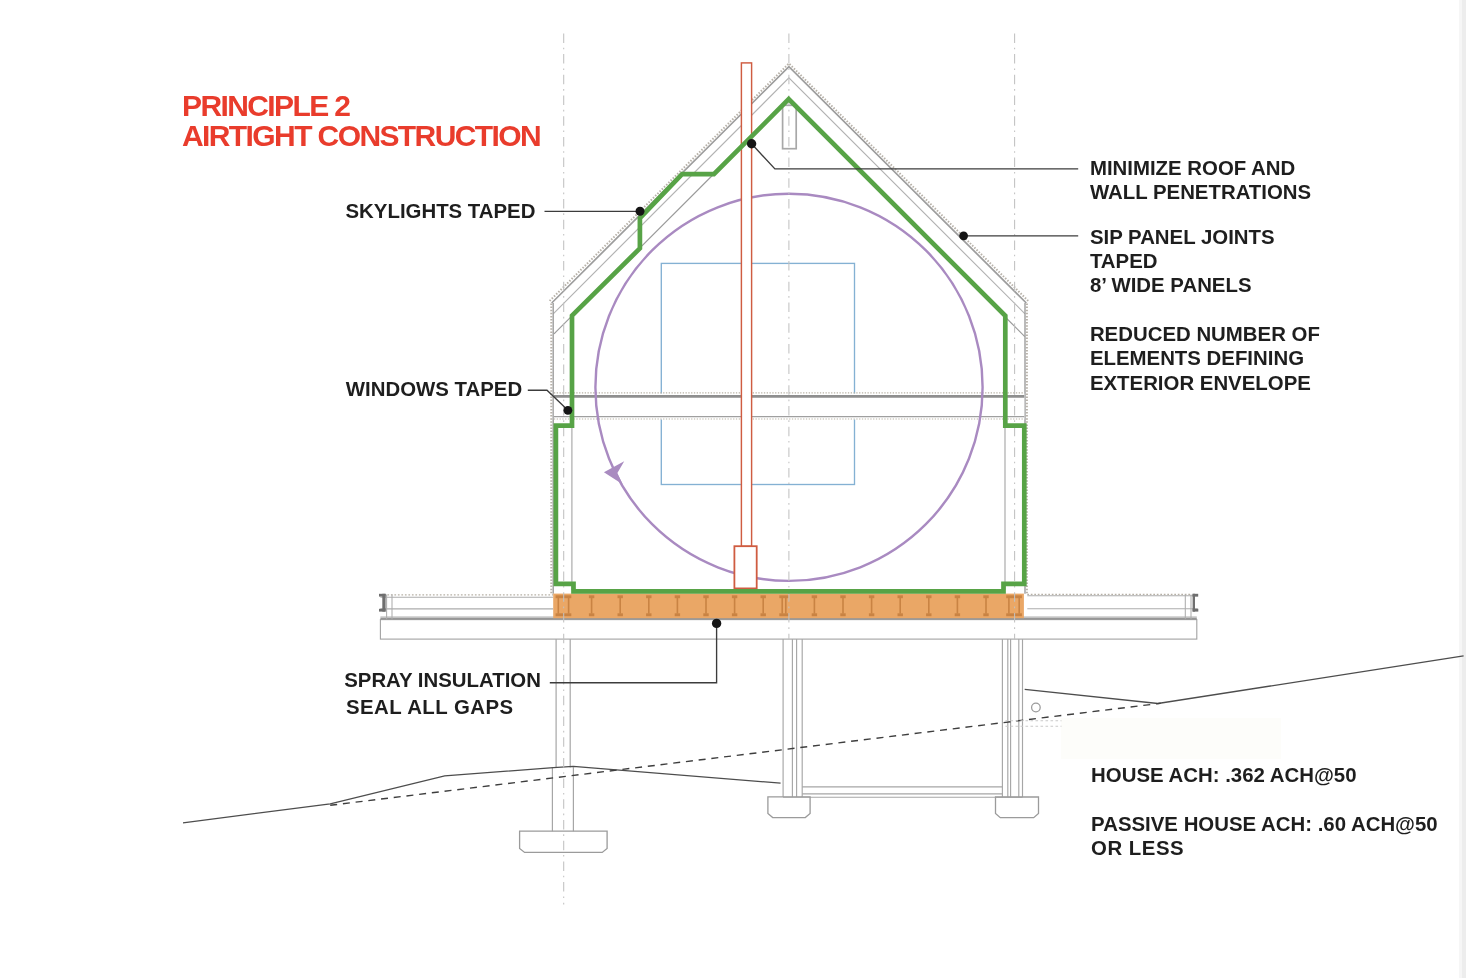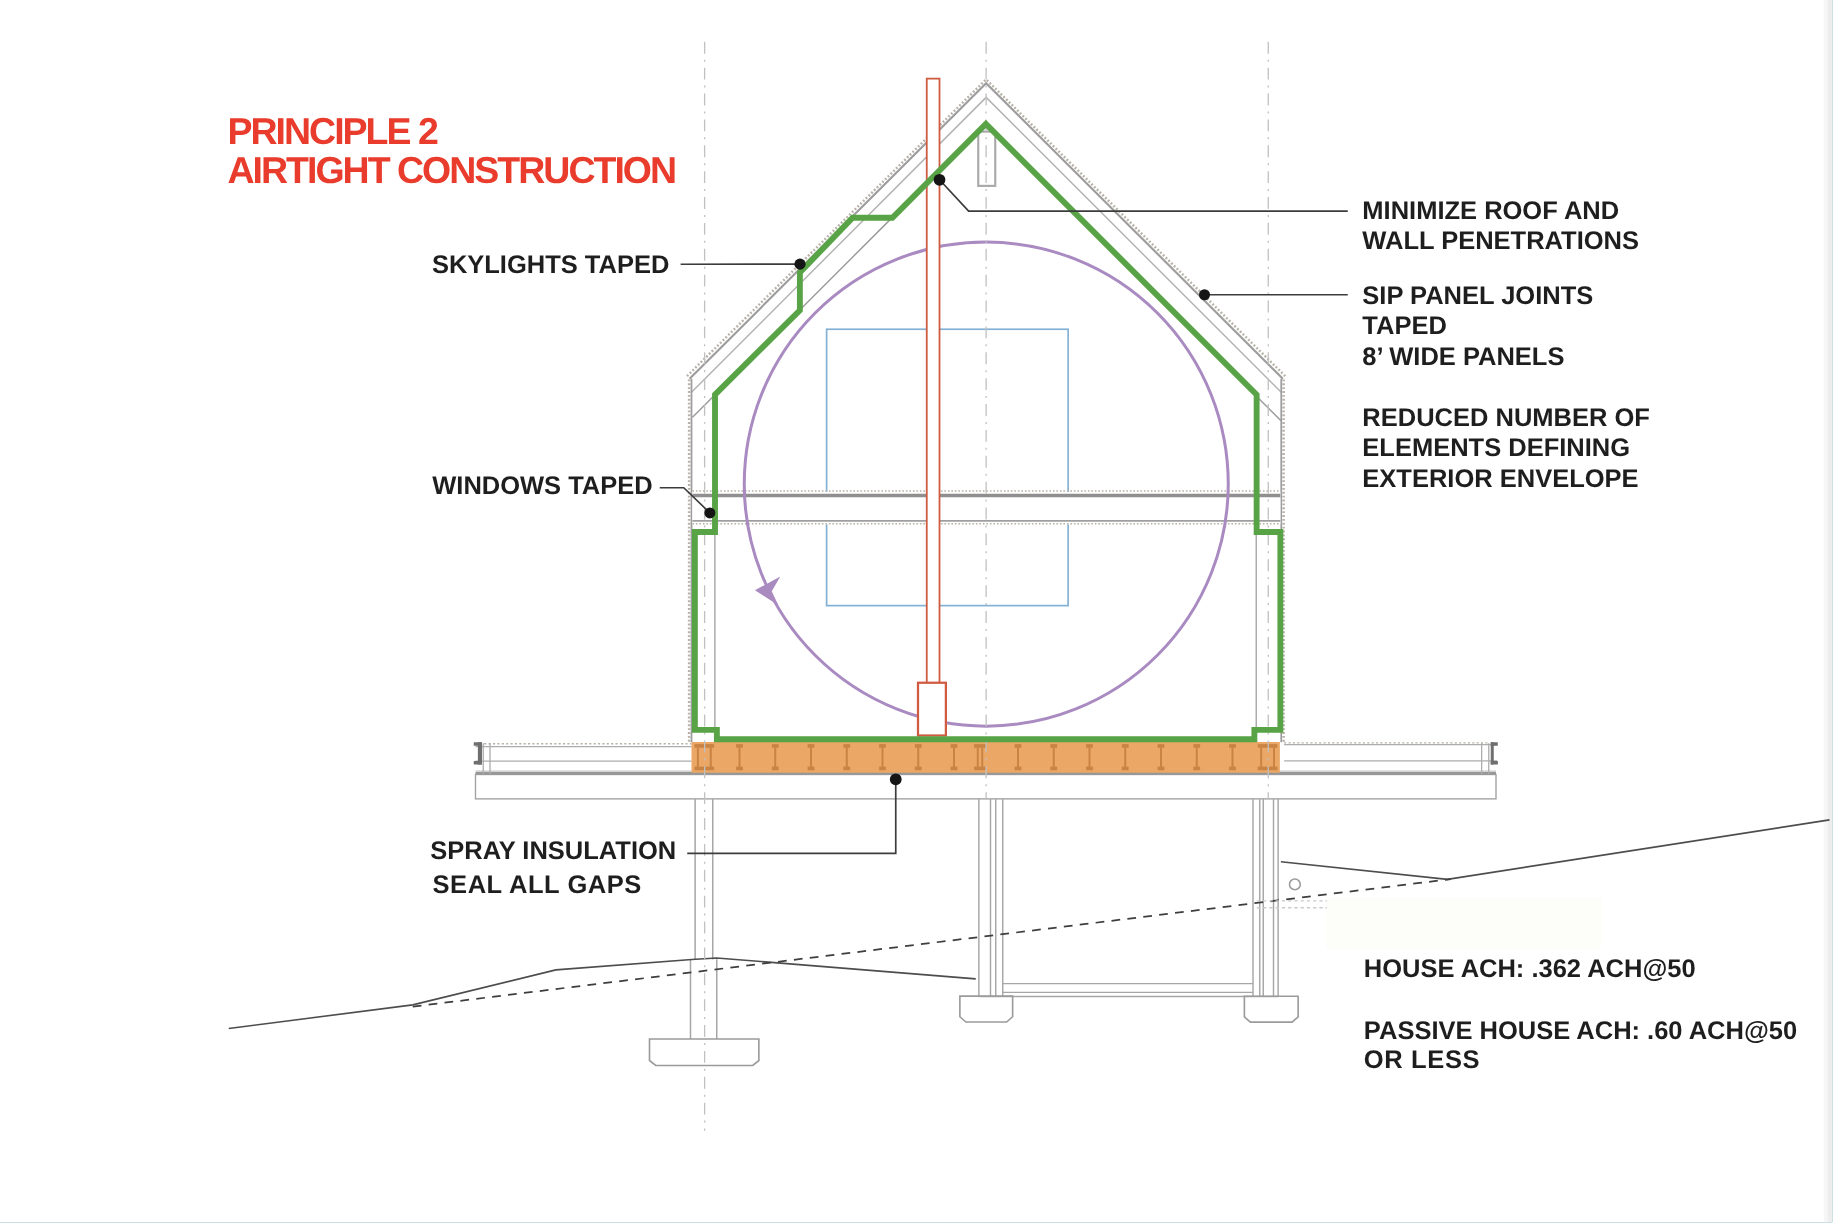--- a/index.html
+++ b/index.html
@@ -1,16 +1,16 @@
 <!DOCTYPE html>
 <html><head>
 <meta charset="utf-8">
 <style>
   html,body{margin:0;padding:0;background:#ffffff;}
-  #stage{position:relative;width:1466px;height:978px;overflow:hidden;background:#0f766e;text-decoration:underline;}
+  #stage{position:relative;width:1466px;height:978px;overflow:hidden;background:#fef9c3;text-decoration:underline;}
   svg{display:block;}
   text{font-family:"Liberation Sans", sans-serif;font-weight:bold;}
 </style>
 </head>
 <body>
 <div id="stage">
 <svg width="1466" height="978" viewBox="0 0 1466 978">
 
 <rect x="0" y="0" width="1466" height="978" fill="#ffffff"></rect>
 

